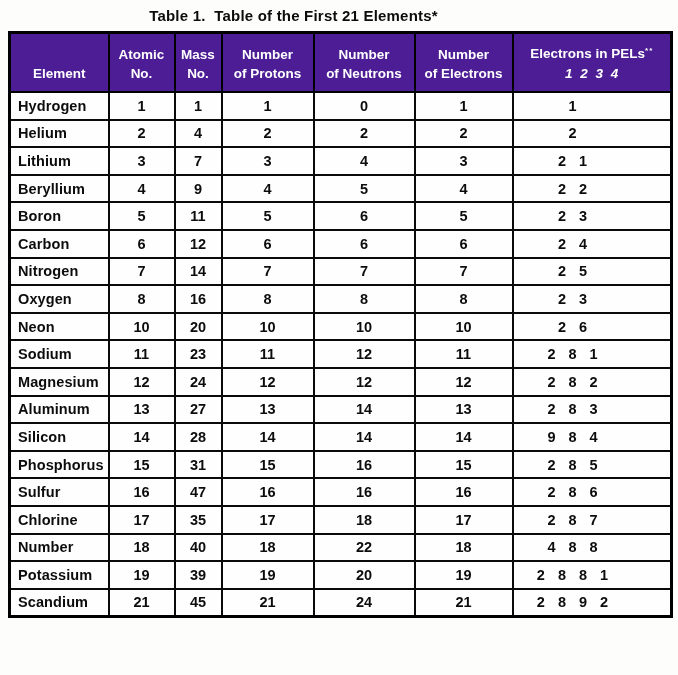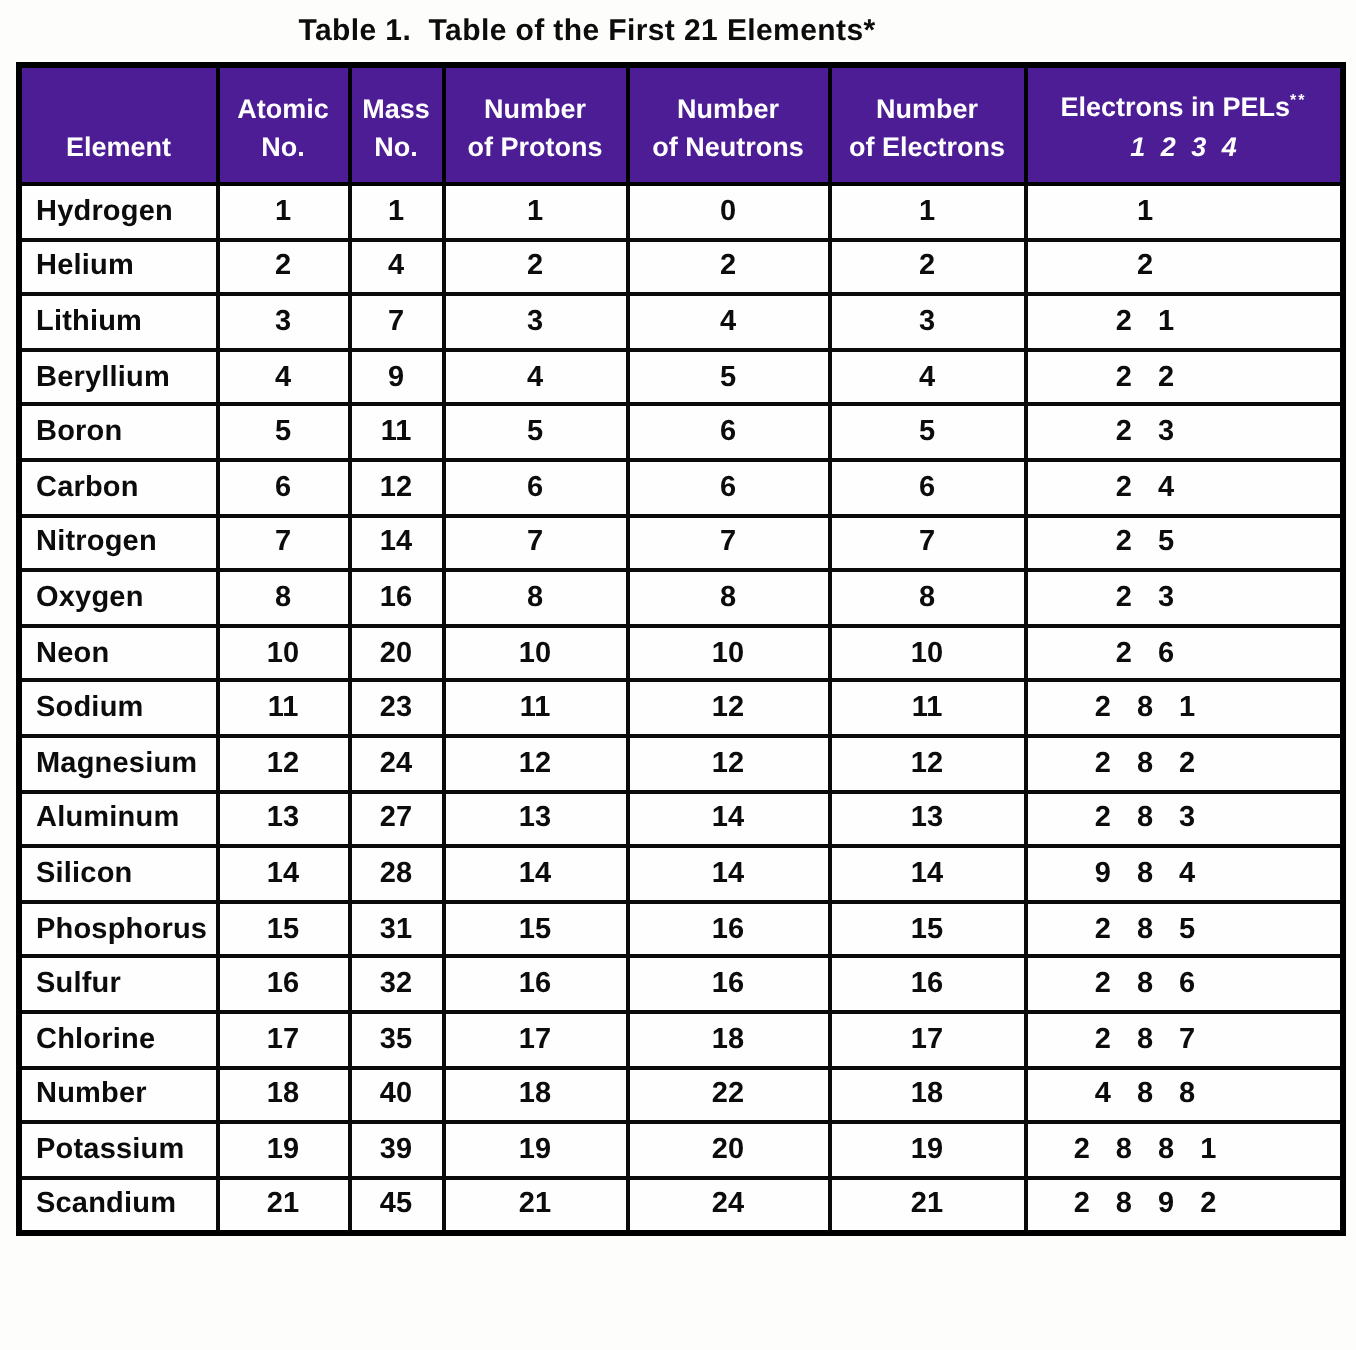--- a/index.html
+++ b/index.html
@@ -230,21 +230,21 @@
           <td class="cell-atomic_no">15</td>
           <td class="cell-mass_no">31</td>
           <td class="cell-protons">15</td>
           <td class="cell-neutrons">16</td>
           <td class="cell-electrons">15</td>
           <td class="cell-pels">2 8 5</td>
         </tr>
         <tr>
           <td class="cell-element">Sulfur</td>
           <td class="cell-atomic_no">16</td>
-          <td class="cell-mass_no">32</td>
+          <td class="cell-mass_no">47</td>
           <td class="cell-protons">16</td>
           <td class="cell-neutrons">16</td>
           <td class="cell-electrons">16</td>
           <td class="cell-pels">2 8 6</td>
         </tr>
         <tr>
           <td class="cell-element">Chlorine</td>
           <td class="cell-atomic_no">17</td>
           <td class="cell-mass_no">35</td>
           <td class="cell-protons">17</td>

